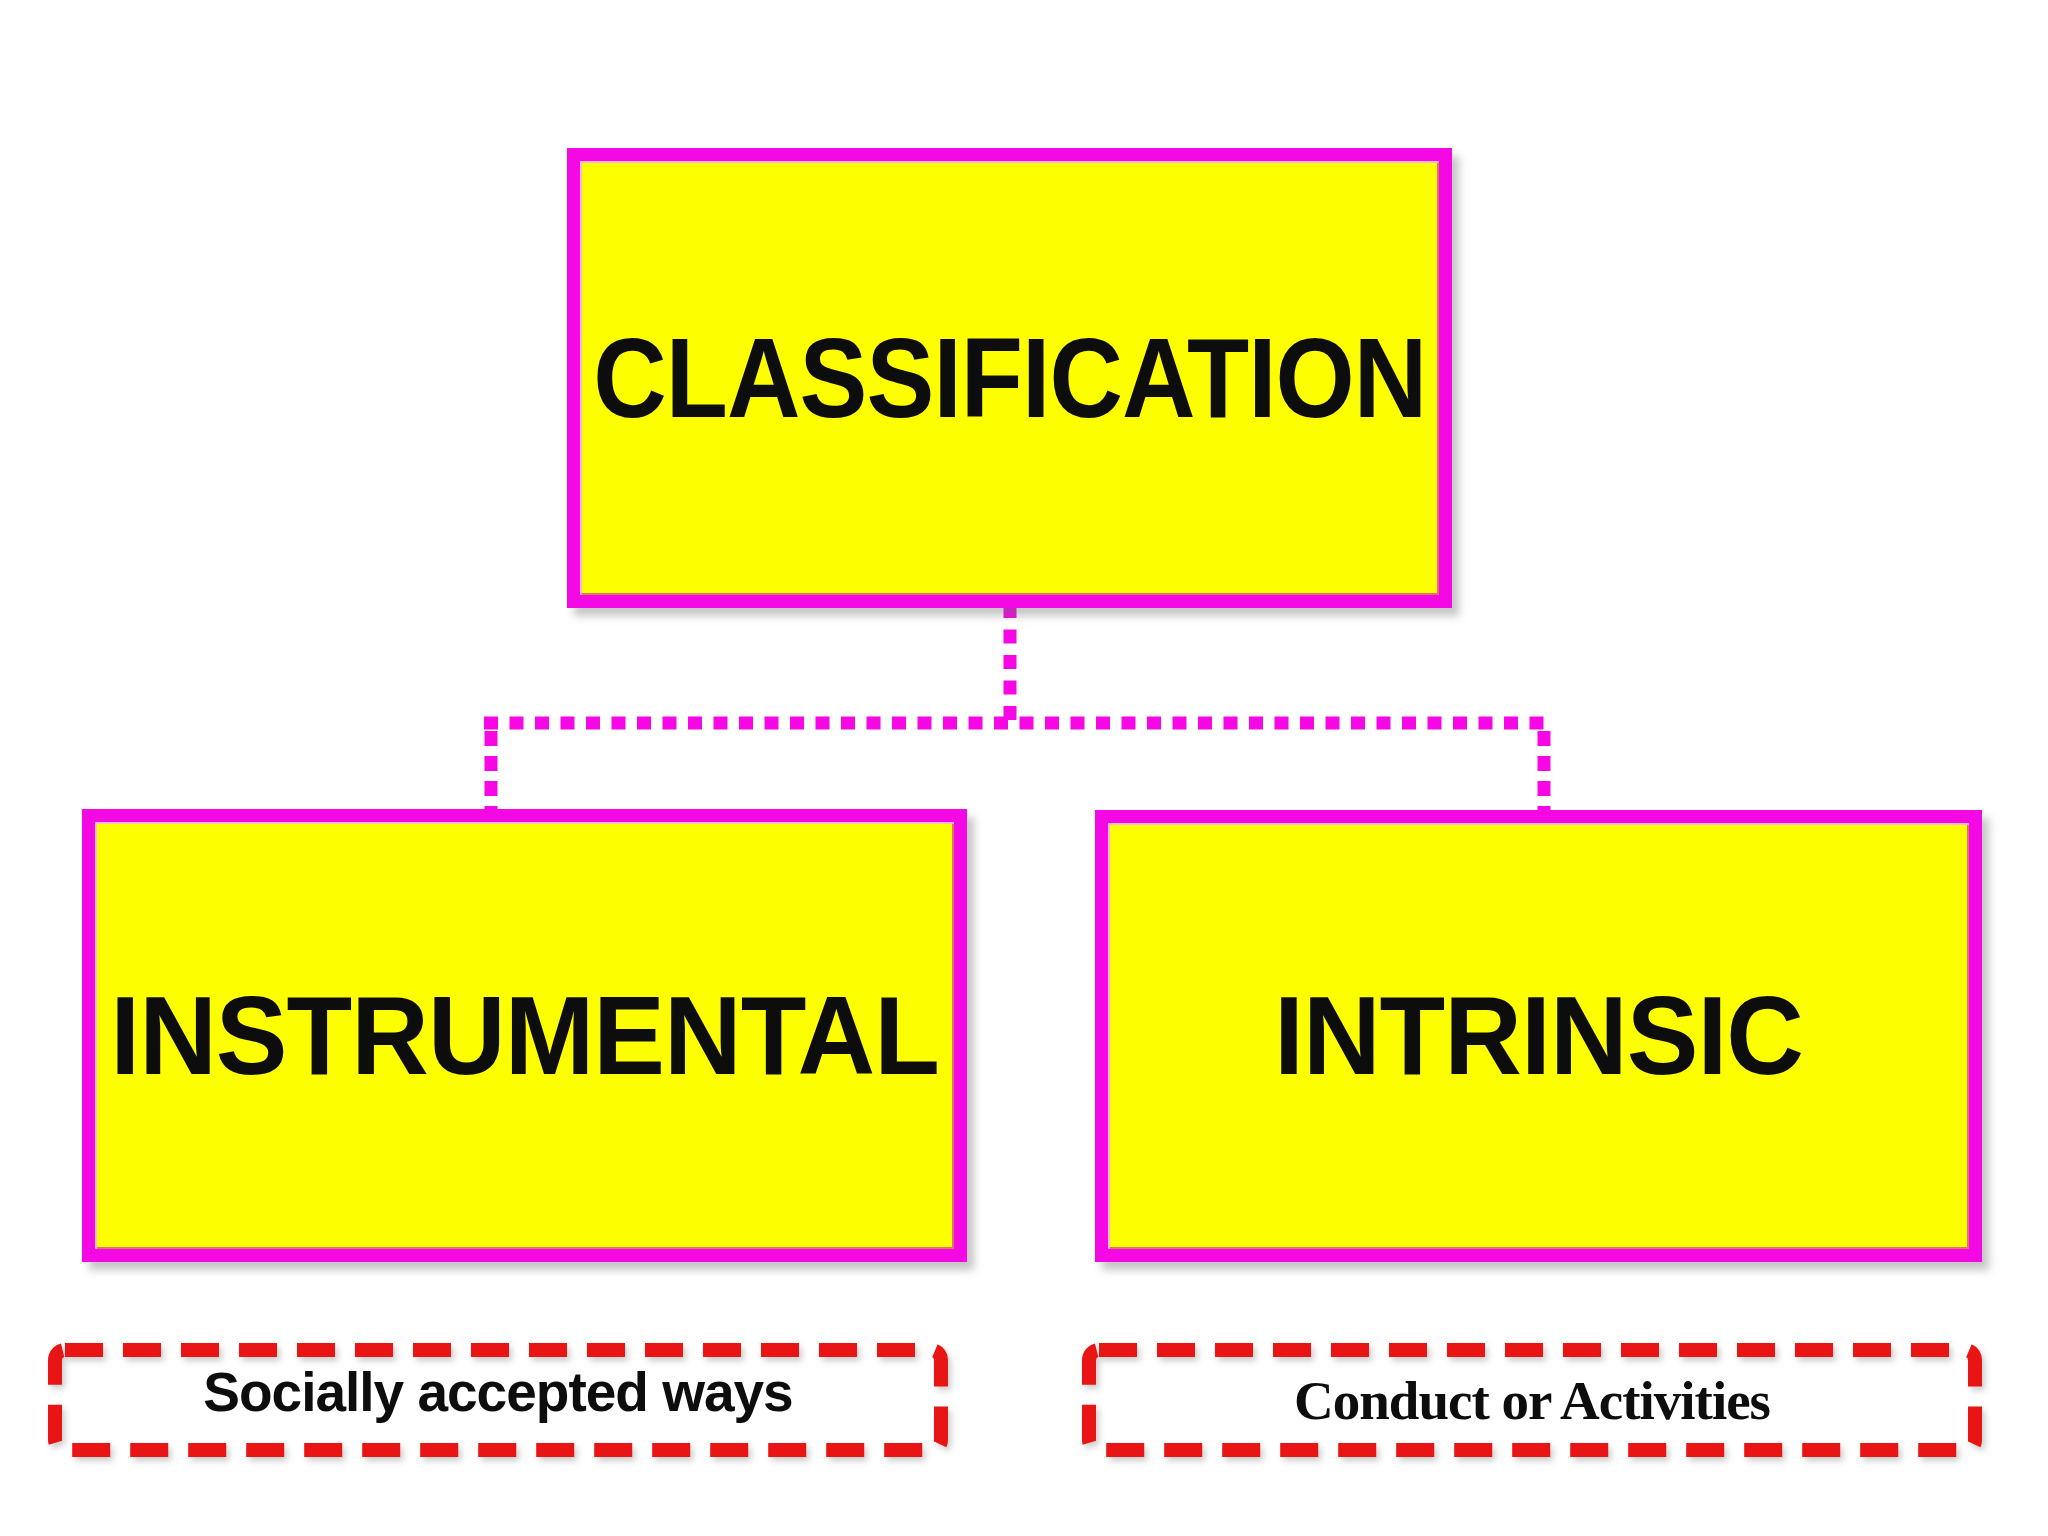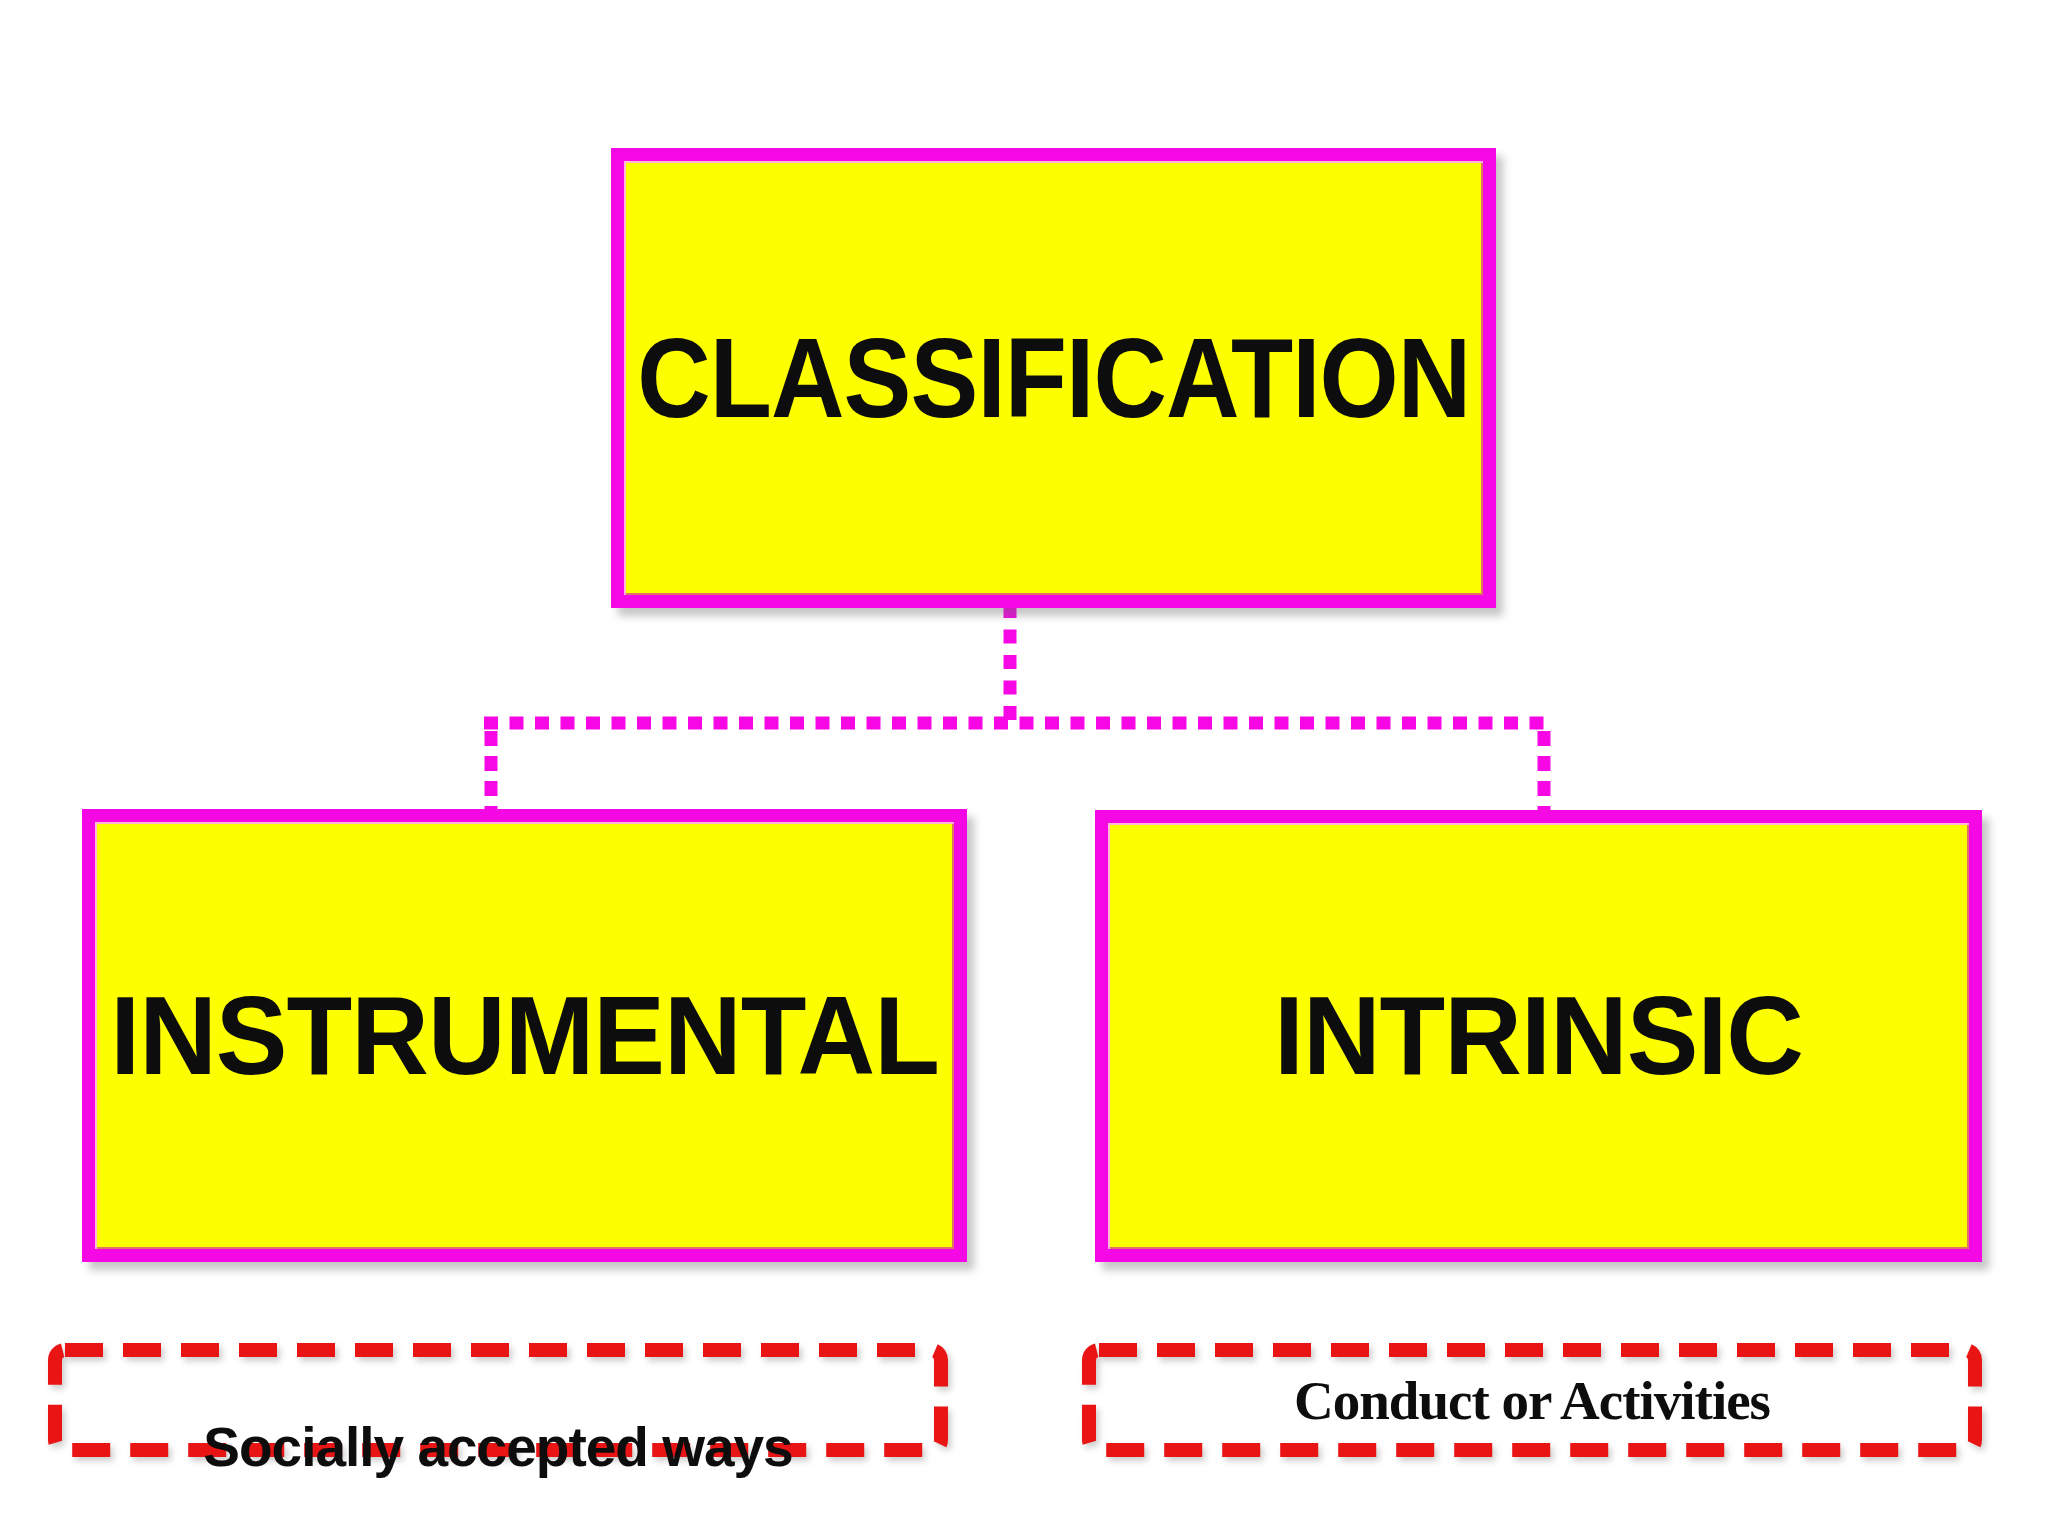--- a/index.html
+++ b/index.html
@@ -58,33 +58,33 @@
     line-height: 1;
   }
   .root-label {
     font-size: 113px;
     transform: scaleX(0.90);
   }
   .child-label {
     font-size: 112px;
     transform: scaleX(0.96);
   }
-  .node-root  { left: 567px;  top: 148px; width: 885px; height: 460px; margin-left: 44px; }
+  .node-root  { left: 567px;  top: 148px; width: 885px; height: 460px; }
   .node-left  { left: 50px;   top: 809px; width: 885px; height: 453px; margin-left: 32px; }
   .node-right { left: 1095px; top: 810px; width: 887px; height: 452px; }
   .desc {
     position: absolute;
     box-sizing: border-box;
     display: flex;
     align-items: center;
     justify-content: center;
     z-index: 2;
     background: transparent;
   }
-  .desc-left  { left: 55px;   top: 1397px; width: 886px; height: 100px; }
+  .desc-left  { left: 55px;   top: 1342px; width: 886px; height: 100px; }
   .desc-right { left: 1089px; top: 1350px; width: 886px; height: 100px; font-family: Liberation Serif, serif; }
   .desc-label {
     font-weight: bold;
     color: #0d0d0d;
     font-size: 55px;
     white-space: nowrap;
     letter-spacing: -1px;
     line-height: 1;
   }
 </style>

